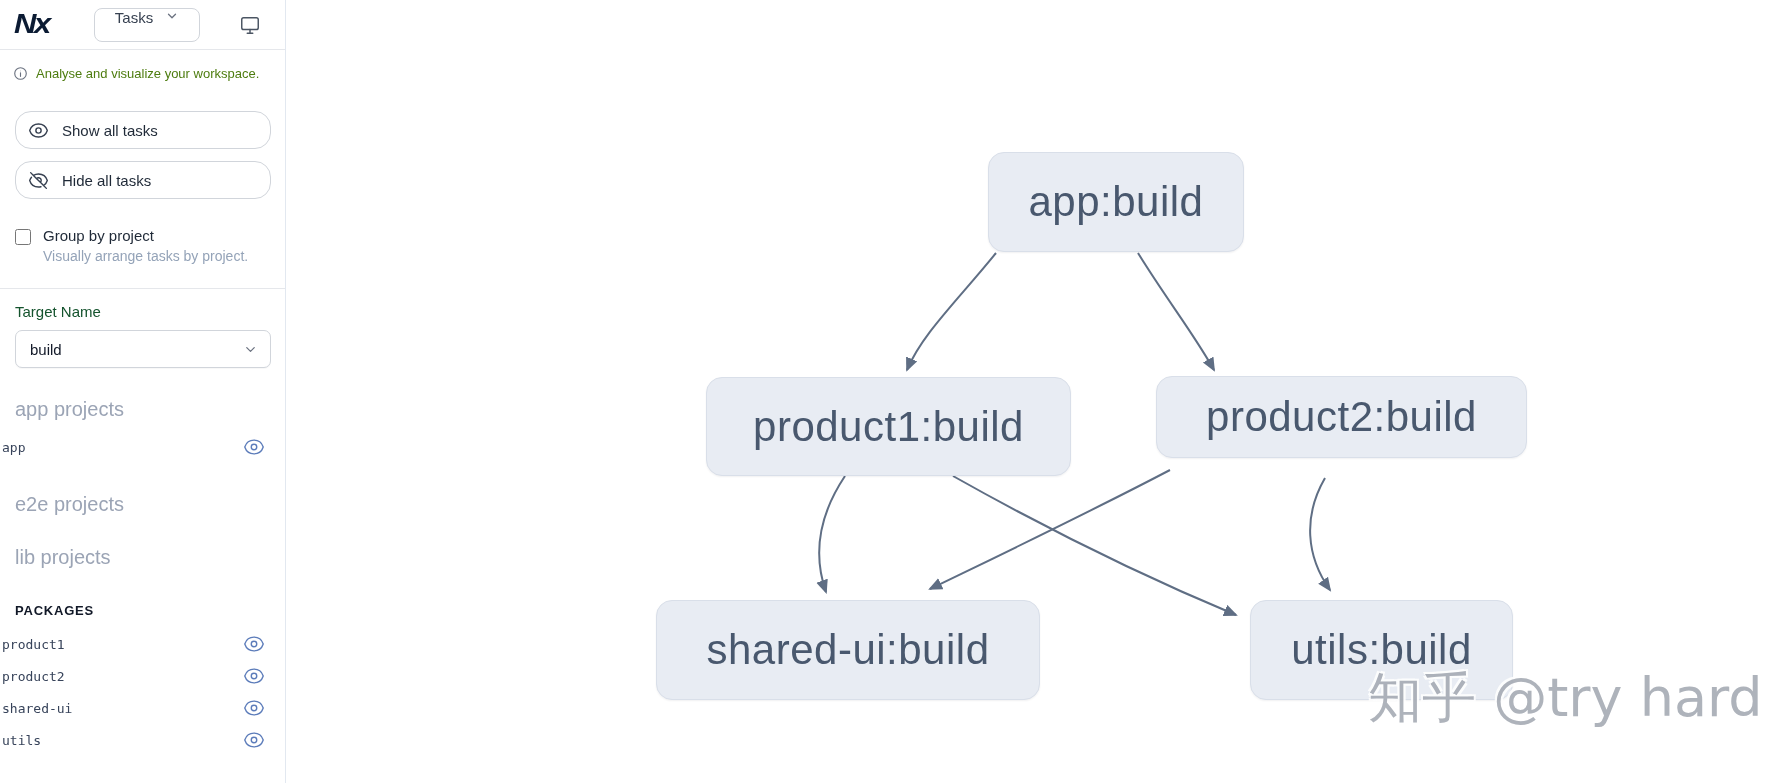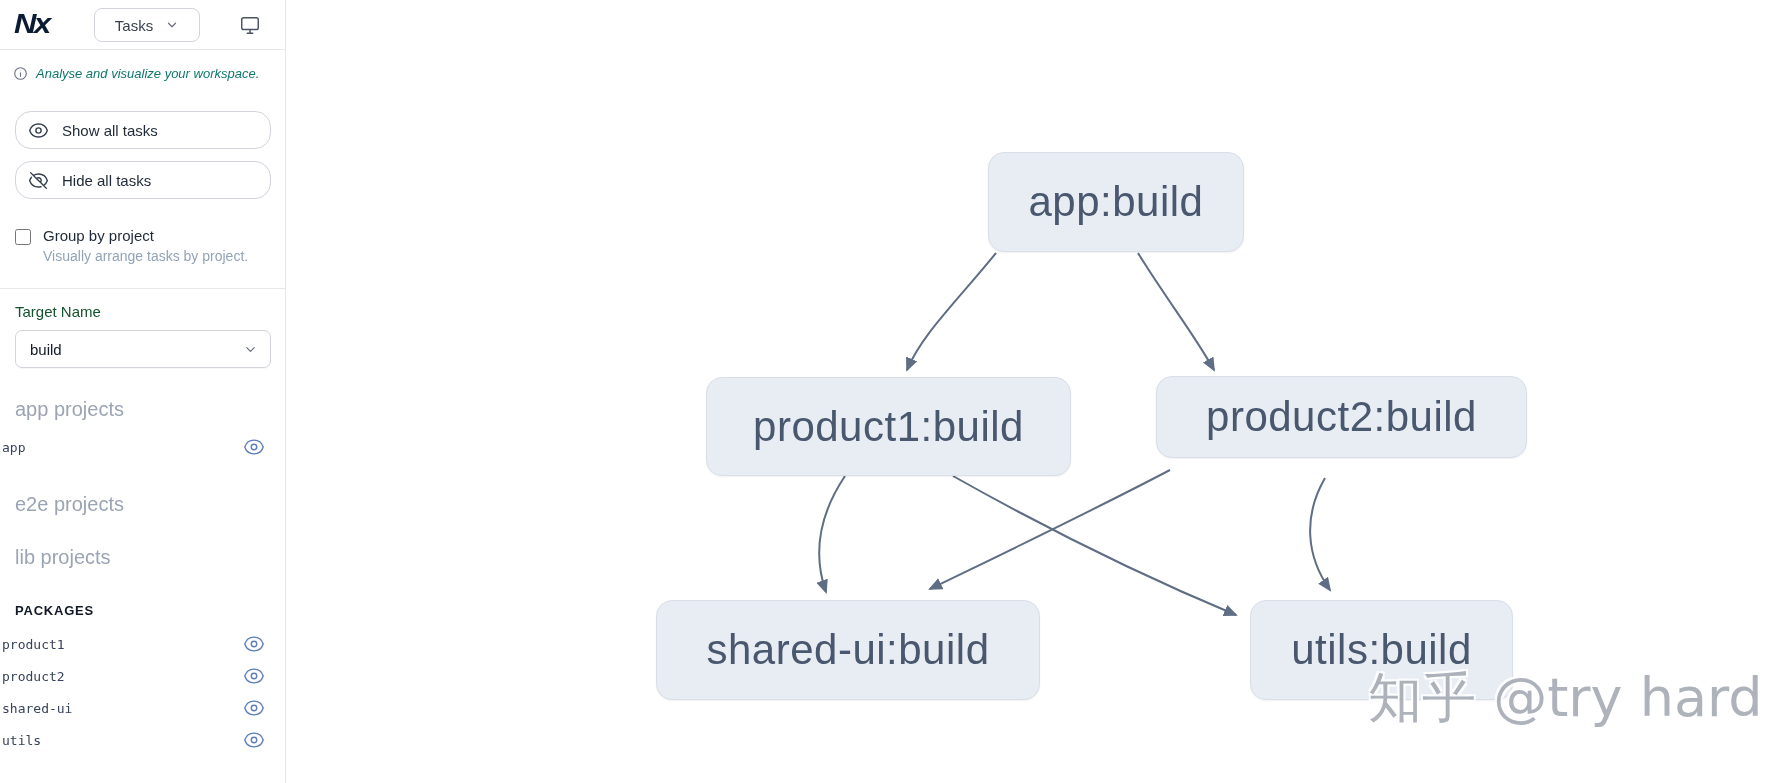--- a/index.html
+++ b/index.html
@@ -26,26 +26,26 @@
 
   
   .sidebar { position:absolute; left:0; top:0; width:286px; height:783px; background:#fff;
              border-right:1px solid #e2e8f0; z-index:5; color:#334155; }
   .topbar { height:50px; border-bottom:1px solid #e5e7eb; display:flex; align-items:center;
             padding:0 14px; position:relative; }
   .logo { font-weight:900; font-style:italic; font-size:27px; color:#0b1b33; letter-spacing:-2px;
           transform:scaleX(1.15); transform-origin:left center; }
   .tasks-btn { position:absolute; left:94px; top:8px; width:106px; height:34px;
                border:1px solid #d1d5db; border-radius:8px; background:#fff; cursor:pointer;
-               display:flex; align-items:center; justify-content:center; gap:12px;
+               display:flex; align-items:flex-start; justify-content:center; gap:12px;
                font-size:15px; color:#374151; font-family:inherit; }
   .monitor-btn { position:absolute; right:22px; top:13px; width:24px; height:24px; border:none;
                  background:none; color:#4b5563; cursor:pointer; padding:0; }
   .info-row { display:flex; align-items:center; gap:8px; padding:16px 14px 0 13px;
-              font-size:13px; color:#0f766e;font-style:italic; }
+              font-size:13px; color:#4d7c0f; }
   .info-row svg { flex:none; color:#6b7280; }
   .side-btn { display:flex; align-items:center; gap:13px; width:256px; height:38px;
               margin:12px 15px 0 15px; border:1px solid #d1d5db; border-radius:16px;
               background:#fff; cursor:pointer; padding:0 12px; font-size:15px; color:#1f2937;
               font-family:inherit; }
   .side-btn:first-of-type { margin-top:30px; }
   .side-btn svg { color:#374151; }
   .chk-row { display:flex; gap:12px; margin:28px 15px 0 15px; }
   .chk-row input { width:16px; height:16px; margin-top:2px; accent-color:#2563eb;
                    border:1px solid #9ca3af; cursor:pointer; }

